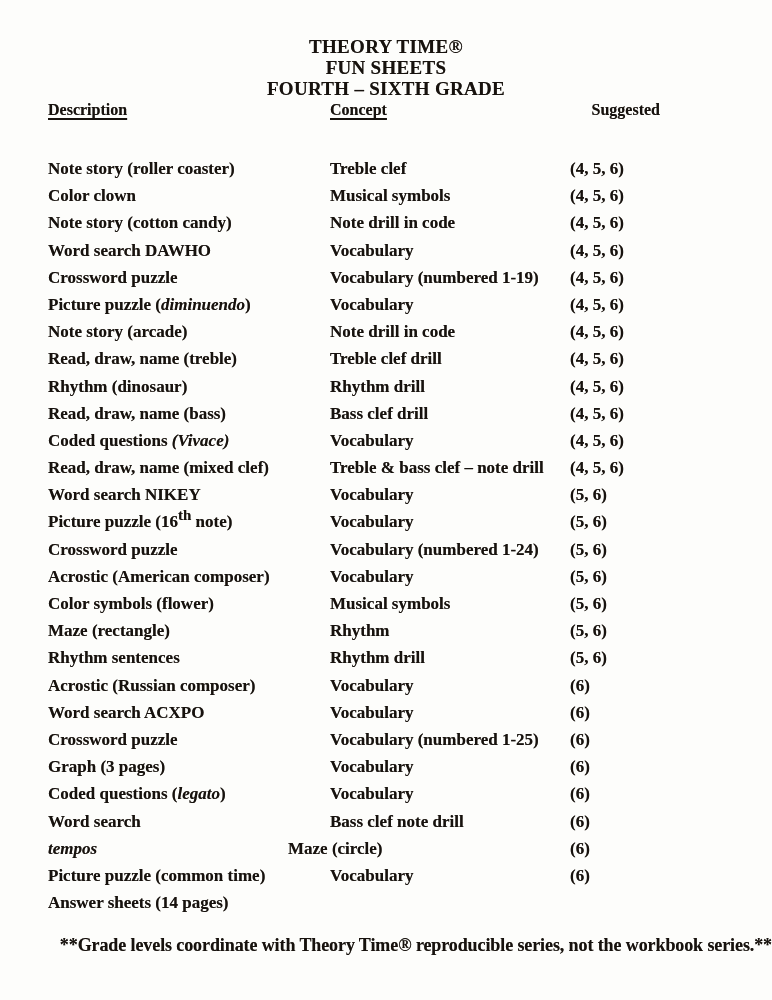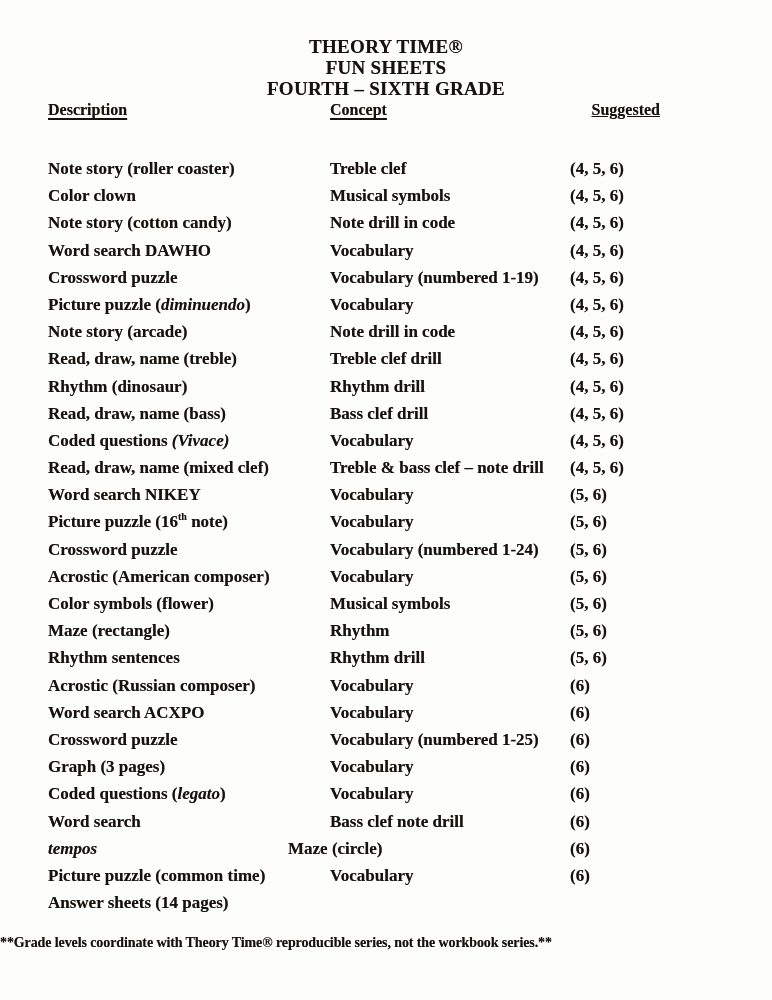--- a/index.html
+++ b/index.html
@@ -13,36 +13,36 @@
     position:absolute; top:36px; left:0; width:100%;
     text-align:center; font-size:19px; line-height:21px; letter-spacing:0.3px;
   }
   .col-headers {
     position:absolute; left:48px; top:100px; width:612px;
     display:flex; align-items:flex-end; font-size:16px; line-height:19px;
   }
   .col-desc-h   { width:282px; }
   .col-concept-h{ width:240px; }
   .col-grades-h { flex:1; display:flex; justify-content:flex-end; }
-  .grades-h-inner { text-align:left;text-decoration:underline; }
+  .grades-h-inner { text-align:left; }
   .underlined {
     text-decoration:underline; text-decoration-thickness:2px; text-underline-offset:3px;
   }
   .rows {
     position:absolute; left:48px; top:155px; width:612px; font-size:17px;
   }
   .row { display:flex; height:27.2px; line-height:27.2px; white-space:nowrap; }
   .cell.desc    { width:282px; overflow:visible; }
   .cell.concept { width:240px; overflow:visible; }
   .cell.grades  { flex:1; text-align:left; }
   .cell i { font-style:italic;margin-top:12px; }
-  .cell sup { font-size:10px; line-height:0; vertical-align:super; }
+  .cell sup { font-size:15px; line-height:0; vertical-align:super; }
   .footer-note {
     position:absolute; top:935px; left:0; width:100%;
-    text-align:left; font-size:14px; letter-spacing:-0.1px;
+    text-align:right; font-size:18px; letter-spacing:-0.1px;
   }
 </style>
 </head>
 <body>
 
 <div class="page">
 
   <div class="title-block">
     <div>THEORY TIME®</div>
     <div>FUN SHEETS</div>

